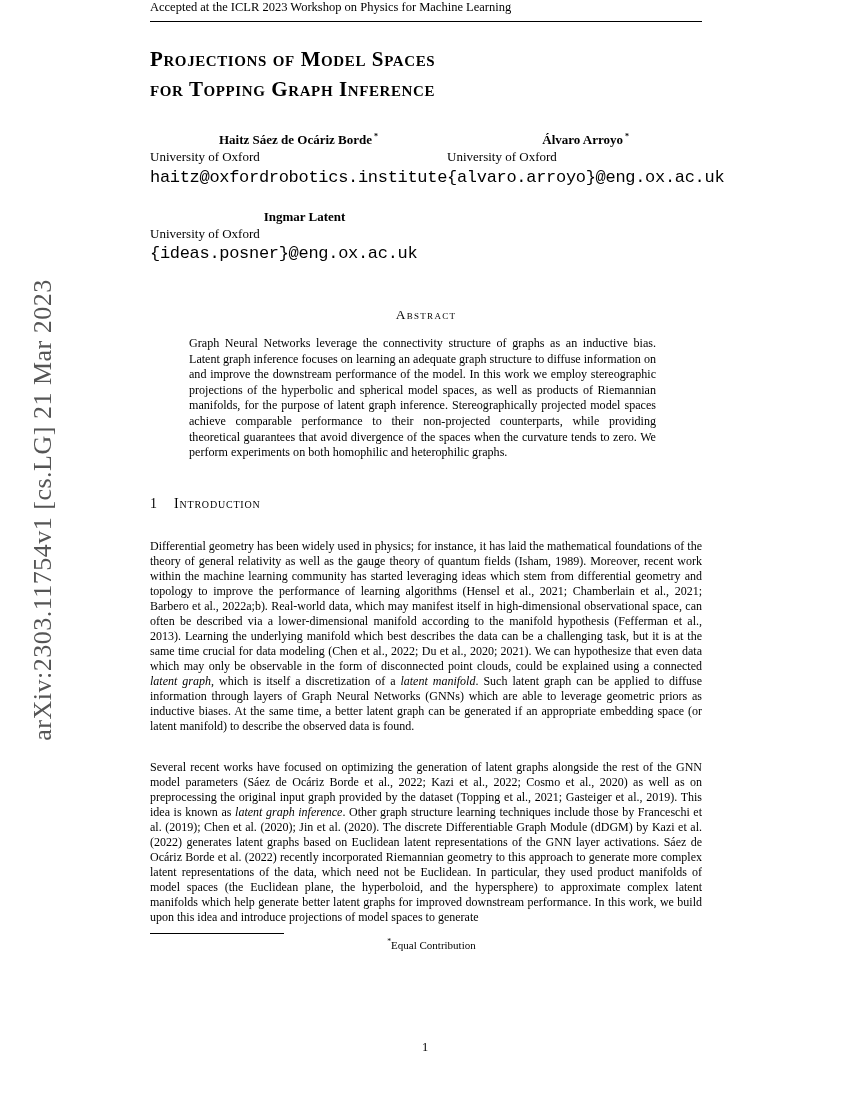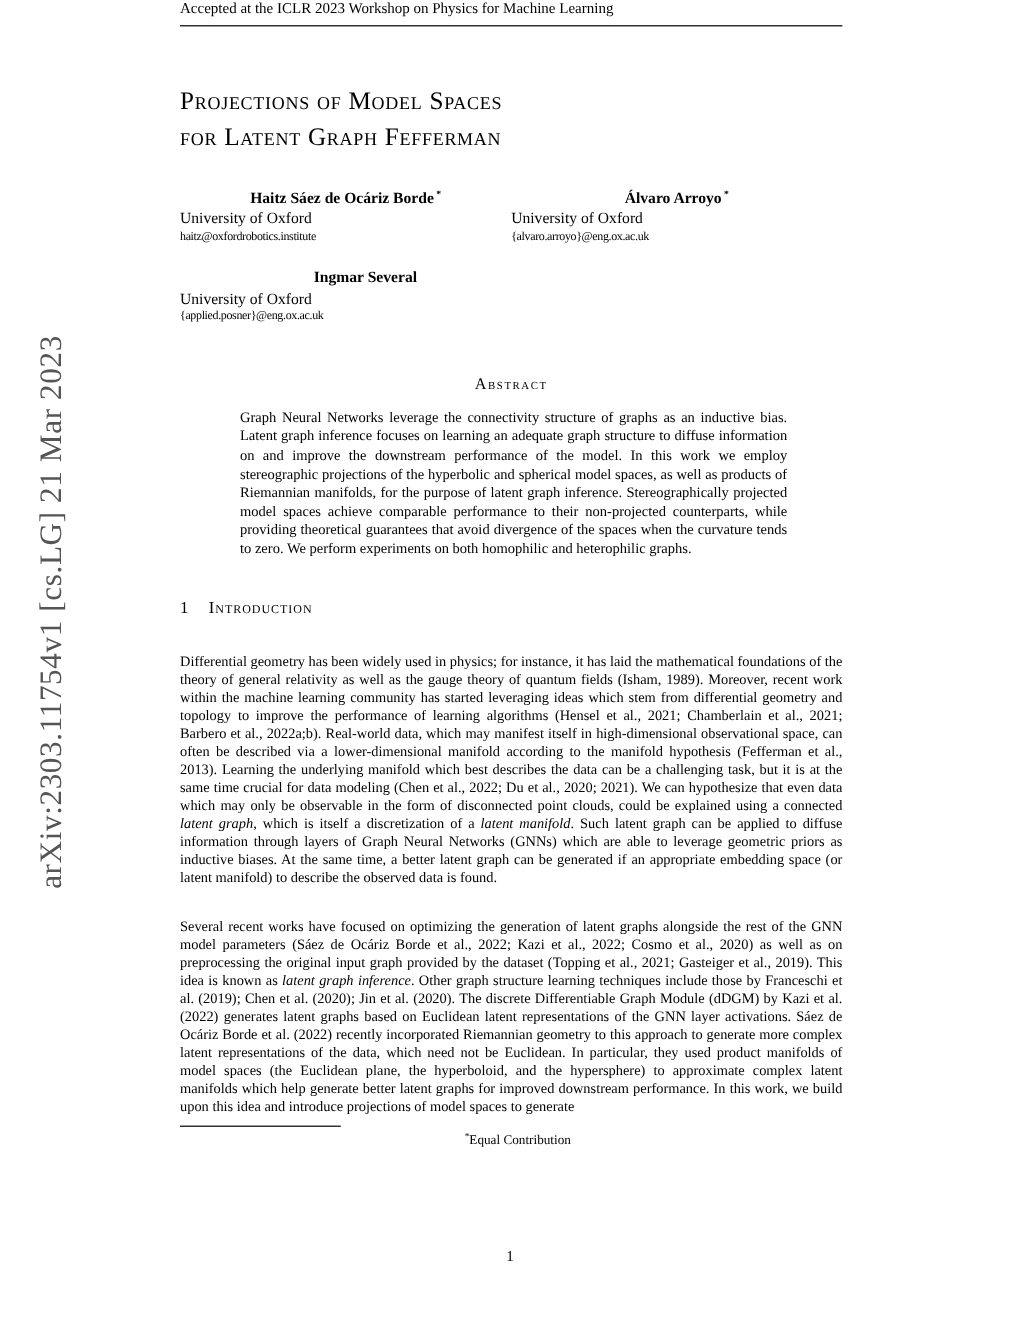--- a/index.html
+++ b/index.html
@@ -36,53 +36,53 @@
     font-size: 12.5px;
     line-height: 1.2;
   }
   .header-rule {
     border: none;
     border-top: 1px solid #000;
     margin-top: 6px;
   }
 
   .title {
-    margin-top: 47px;
+    margin-top: 22px;
     font-size: 21px;
-    font-weight: 400;
+    font-weight: 700;
     font-variant: small-caps;
     letter-spacing: 0.6px;
     line-height: 1.43;
   }
   .title-line { display: block; }
 
   .authors { margin-top: 28px; }
   .authors-row { display: flex; }
   .authors-row + .authors-row { margin-top: 18px; }
   .author { width: 311px; }
   .author-name { font-weight: 700; font-size: 13px; line-height: 1.3; text-align: center; }
   .author-mark { font-size: 62%; margin-left: 2px; }
   .author-affil { font-size: 13px; line-height: 1.28; }
   .author-email {
-    font-family: Liberation Serif, serif;
-    font-size: 10px;
+    font-family: Liberation Mono, monospace;
+    font-size: 17px;
     line-height: 1.45;
     letter-spacing: -0.3px;
     white-space: nowrap;
   }
 
   .abstract { margin-top: 40px; }
   .abstract-heading {
     text-align: center;
     font-variant: small-caps;
     font-size: 13.5px;
     letter-spacing: 1.3px;
   }
   .abstract-text {
-    margin: 13px 46px 0 50px;
+    margin: 13px 46px 0 39px;
     font-size: 12.1px;
     line-height: 1.29;
     text-align: justify;
   }
 
   .section-heading {
     margin-top: 34px;
     font-size: 14px;
     line-height: 1.3;
   }
@@ -132,41 +132,41 @@
 
   <div class="arxiv-stamp">arXiv:2303.11754v1 [cs.LG] 21 Mar 2023</div>
 
   <div class="content">
 
     <div class="header-line">Accepted at the ICLR 2023 Workshop on Physics for Machine Learning</div>
     <hr class="header-rule">
 
     <h1 class="title">
       <span class="title-line">Projections of Model Spaces</span>
-      <span class="title-line">for Latent Graph Fefferman</span>
+      <span class="title-line">for Topping Graph Inference</span>
     </h1>
 
     <div class="authors">
       <div class="authors-row">
         <div class="author">
           <div class="author-name"><span>Haitz Sáez de Ocáriz Borde</span><sup class="author-mark">*</sup></div>
           <div class="author-affil">University of Oxford</div>
           <div class="author-email">haitz@oxfordrobotics.institute</div>
         </div>
         <div class="author">
           <div class="author-name"><span>Álvaro Arroyo</span><sup class="author-mark">*</sup></div>
           <div class="author-affil">University of Oxford</div>
           <div class="author-email">{alvaro.arroyo}@eng.ox.ac.uk</div>
         </div>
       </div>
       <div class="authors-row">
         <div class="author">
-          <div class="author-name"><span>Ingmar Several</span><sup class="author-mark"></sup></div>
+          <div class="author-name"><span>Ingmar Latent</span><sup class="author-mark"></sup></div>
           <div class="author-affil">University of Oxford</div>
-          <div class="author-email">{applied.posner}@eng.ox.ac.uk</div>
+          <div class="author-email">{ideas.posner}@eng.ox.ac.uk</div>
         </div>
       </div>
     </div>
 
     <div class="abstract">
       <div class="abstract-heading">Abstract</div>
       <p class="abstract-text">Graph Neural Networks leverage the connectivity structure of graphs as an inductive bias. Latent graph inference focuses on learning an adequate graph structure to diffuse information on and improve the downstream performance of the model. In this work we employ stereographic projections of the hyperbolic and spherical model spaces, as well as products of Riemannian manifolds, for the purpose of latent graph inference. Stereographically projected model spaces achieve comparable performance to their non-projected counterparts, while providing theoretical guarantees that avoid divergence of the spaces when the curvature tends to zero. We perform experiments on both homophilic and heterophilic graphs.</p>
     </div>
 
     <div class="section-heading">

